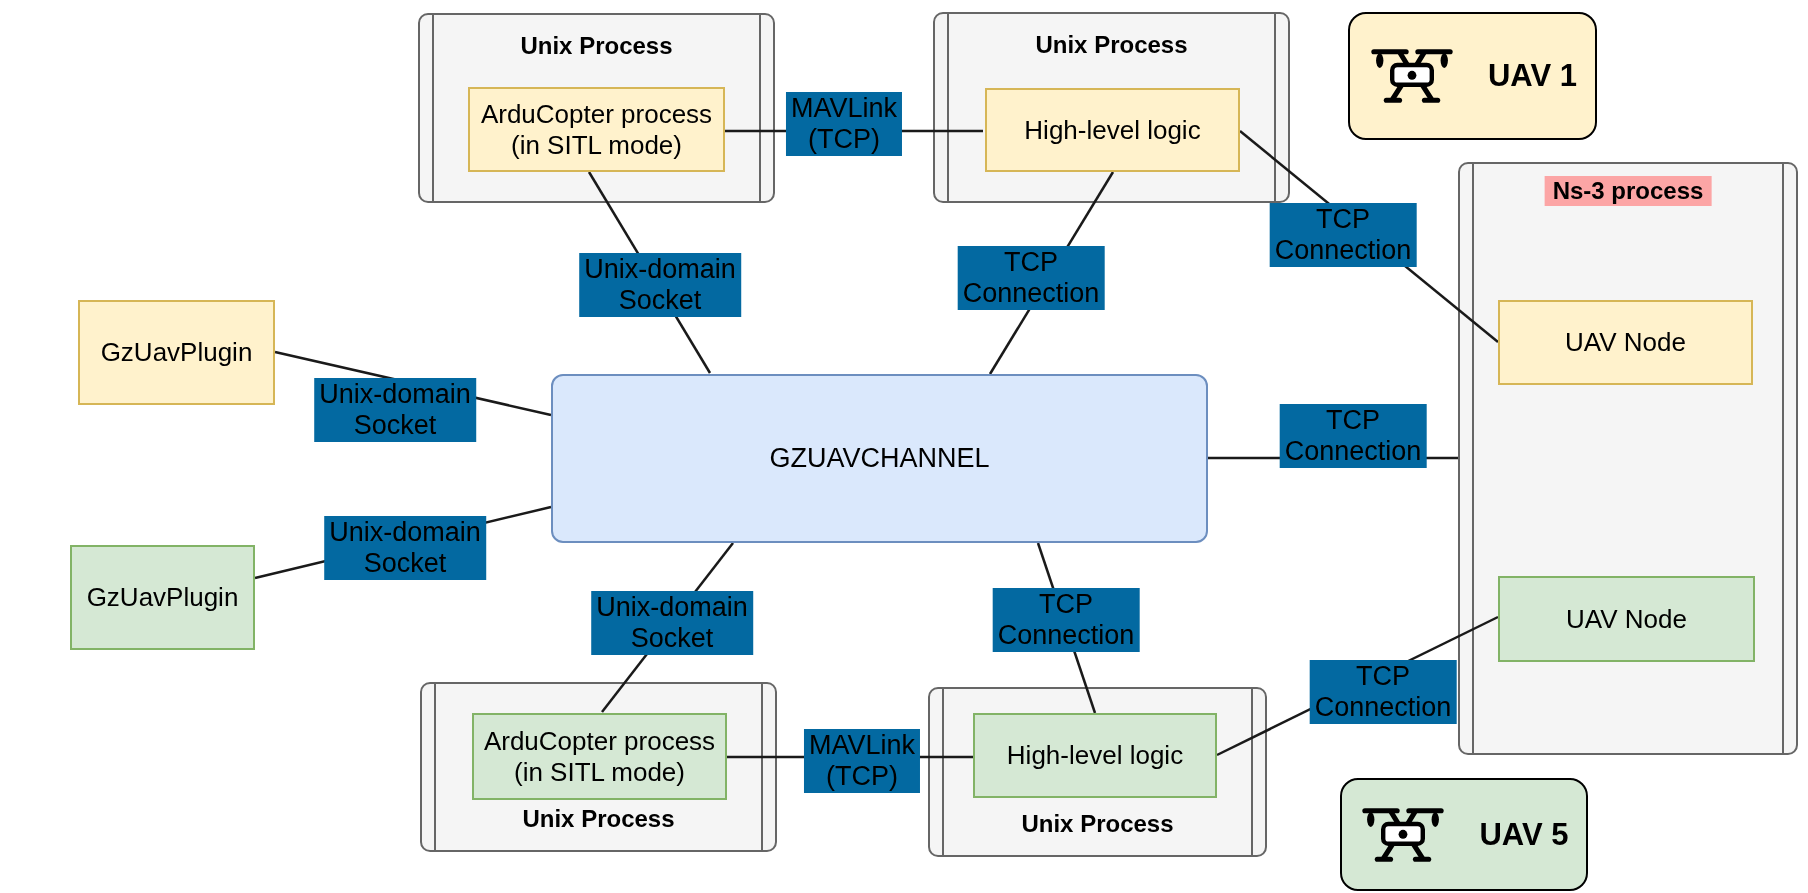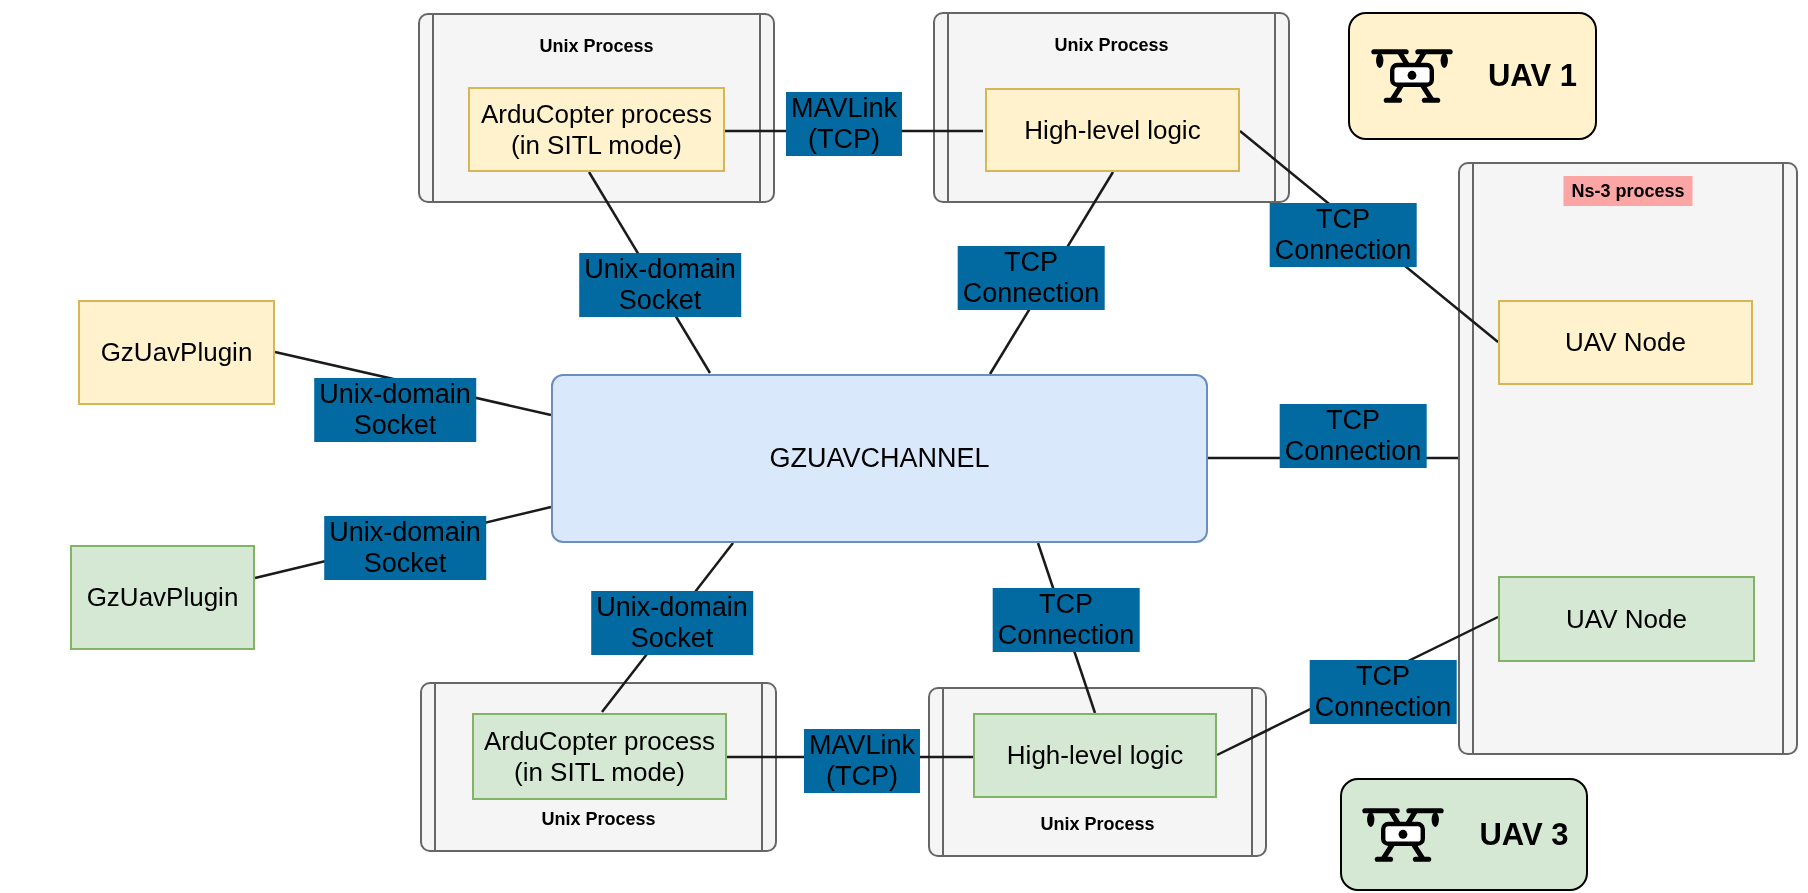--- a/index.html
+++ b/index.html
@@ -3,21 +3,21 @@
 <meta charset="utf-8">
 <style>
   html,body{margin:0;padding:0;background:#fff;}
   #stage{position:relative;width:1808px;height:893px;background:#ffffff;overflow:hidden;
          font-family:"Liberation Sans", sans-serif;color:#000;}
   .process{position:absolute;background:#f5f5f5;border:2px solid #666666;border-radius:10px;box-sizing:border-box;}
   .process::before,.process::after{content:"";position:absolute;top:0;bottom:0;width:0;border-left:2px solid #666666;}
   .process::before{left:12px;}
   .process::after{right:12px;}
   .ptitle{position:absolute;left:50%;transform:translateX(-50%);width:max-content;max-width:260px;
-          text-align:left;font-weight:bold;font-size:18px;line-height:30px;white-space:pre-line;z-index:4;}
+          text-align:left;font-weight:bold;font-size:24px;line-height:30px;white-space:pre-line;z-index:4;}
   .ptitle.top{top:16px;}
   .ptitle.bottom{bottom:16px;}
   .ptitle.chip{background:#fca5a5;padding:0 8px;top:12px;}
   .box{position:absolute;border:2px solid;box-sizing:border-box;display:flex;align-items:center;justify-content:center;
        text-align:center;font-size:26px;line-height:31px;white-space:pre-line;z-index:3;}
   .yellow{background:#fff2cc;border-color:#d6b656;}
   .green{background:#d5e8d4;border-color:#82b366;}
   .hub{position:absolute;background:#dae8fc;border:2px solid #6c8ebf;border-radius:12px;box-sizing:border-box;
        display:flex;align-items:center;justify-content:center;font-size:27px;z-index:3;}
   #edges{position:absolute;left:0;top:0;z-index:2;}
@@ -128,16 +128,16 @@
         <line x1="46" y1="58" x2="34" y2="77"></line>
           <line x1="74" y1="58" x2="86" y2="77"></line>
         <line x1="25" y1="79" x2="43" y2="79"></line>
           <line x1="77" y1="79" x2="95" y2="79"></line>
       </g>
       <ellipse cx="16" cy="25" rx="5" ry="10" fill="#000"></ellipse>
       <ellipse cx="104" cy="25" rx="5" ry="10" fill="#000"></ellipse>
       <rect x="33" y="31" width="54" height="27" rx="7" fill="#fff" stroke="#000" stroke-width="6"></rect>
       <circle cx="60" cy="45" r="6" fill="#000"></circle>
     </svg>
-    <span>UAV 3</span>
+    <span>UAV 5</span>
   </div>
 
 </div>
 
 </body></html>

